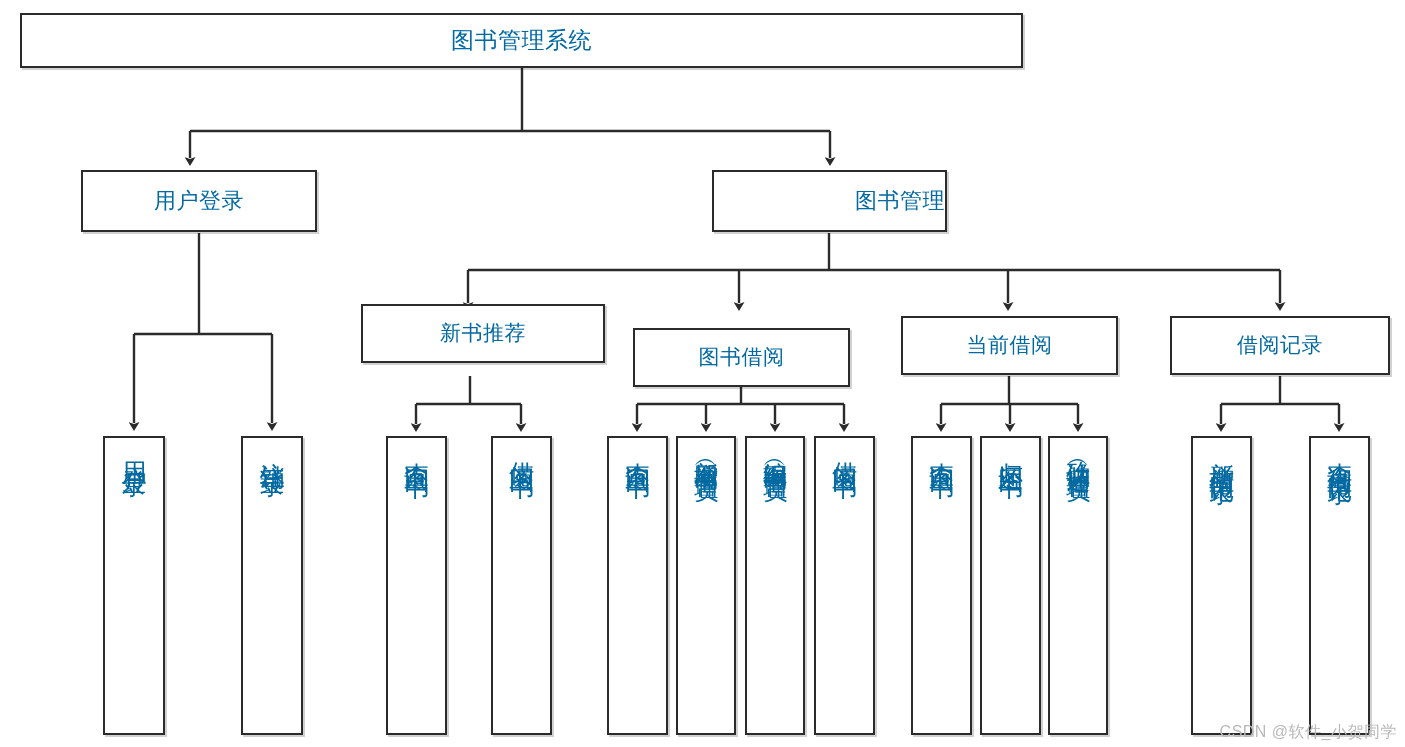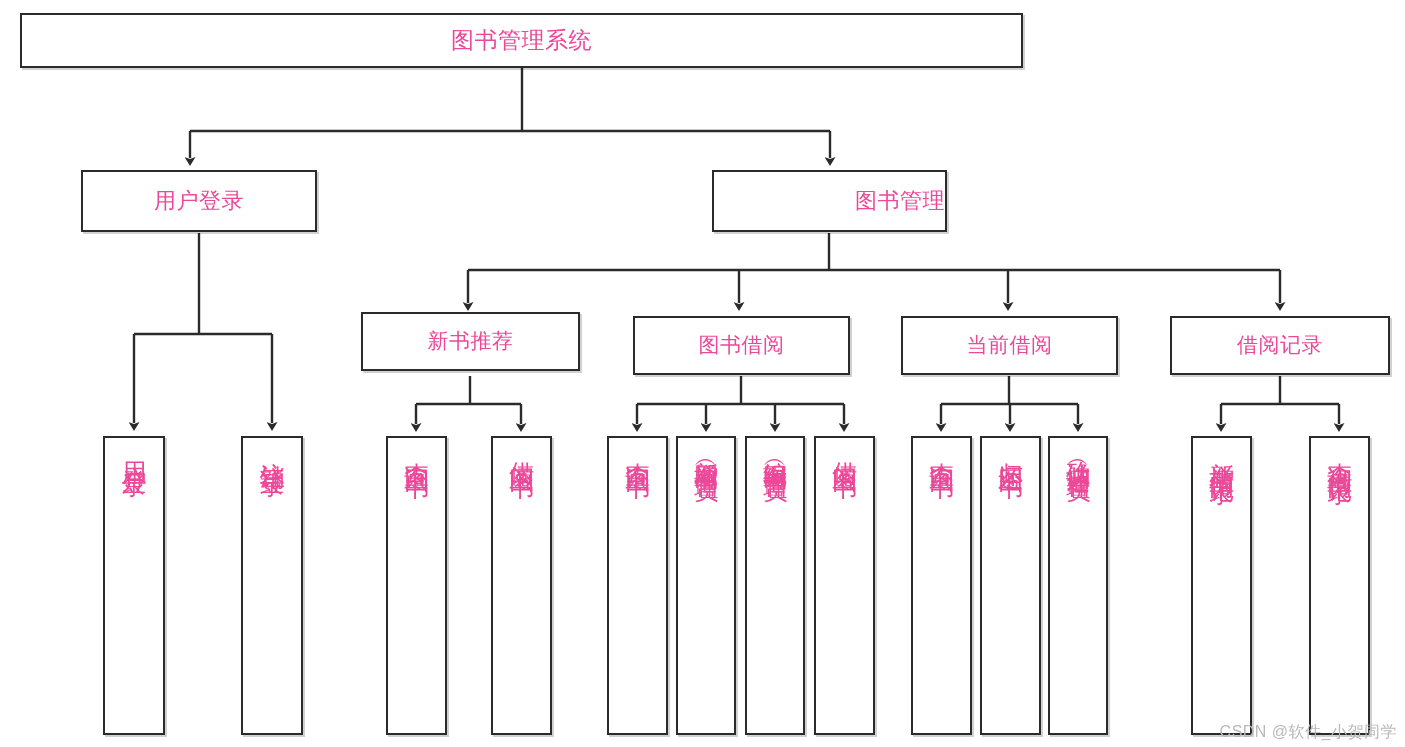--- a/index.html
+++ b/index.html
@@ -29,21 +29,21 @@
     position: absolute;
     box-sizing: border-box;
     border: 2.2px solid #2b2b2b;
     background: #ffffff;
     display: flex;
     align-items: center;
     justify-content: center;
     box-shadow: 2px 2px 0 rgba(0,0,0,0.18);
   }
   .node .lbl {
-    color: #ec4899;
+    color: #0369a1;
     letter-spacing: 0.5px;
     line-height: 1.18;
     text-align: center;
     white-space: nowrap;
   }
   .tier-root .lbl { font-size: 23px; }
   .tier-2 .lbl { font-size: 22px; }
   .tier-3 .lbl { font-size: 21px; }
 
   .leaf {
@@ -133,24 +133,24 @@
     <span class="lbl">图书管理系统</span>
   </div>
 
   <div class="node tier-2" style="left:81px; top:170px; width:236px; height:62px;">
     <span class="lbl">用户登录</span>
   </div>
   <div class="node tier-2" style="left:712px; top:170px; width:235px; height:62px;justify-content:flex-end;">
     <span class="lbl">图书管理</span>
   </div>
 
-  <div class="node tier-3" style="left:361px; top:312px; width:219px; height:59px;">
+  <div class="node tier-3" style="left:361px; top:304px; width:244px; height:59px;">
     <span class="lbl">新书推荐</span>
   </div>
-  <div class="node tier-3" style="left:633px; top:316px; width:217px; height:59px;">
+  <div class="node tier-3" style="left:633px; top:328px; width:217px; height:59px;">
     <span class="lbl">图书借阅</span>
   </div>
   <div class="node tier-3" style="left:901px; top:316px; width:217px; height:59px;">
     <span class="lbl">当前借阅</span>
   </div>
   <div class="node tier-3" style="left:1170px; top:316px; width:220px; height:59px;">
     <span class="lbl">借阅记录</span>
   </div>
 
   <div class="node leaf" style="left:103px; top:436px; width:62px; height:299px;">

